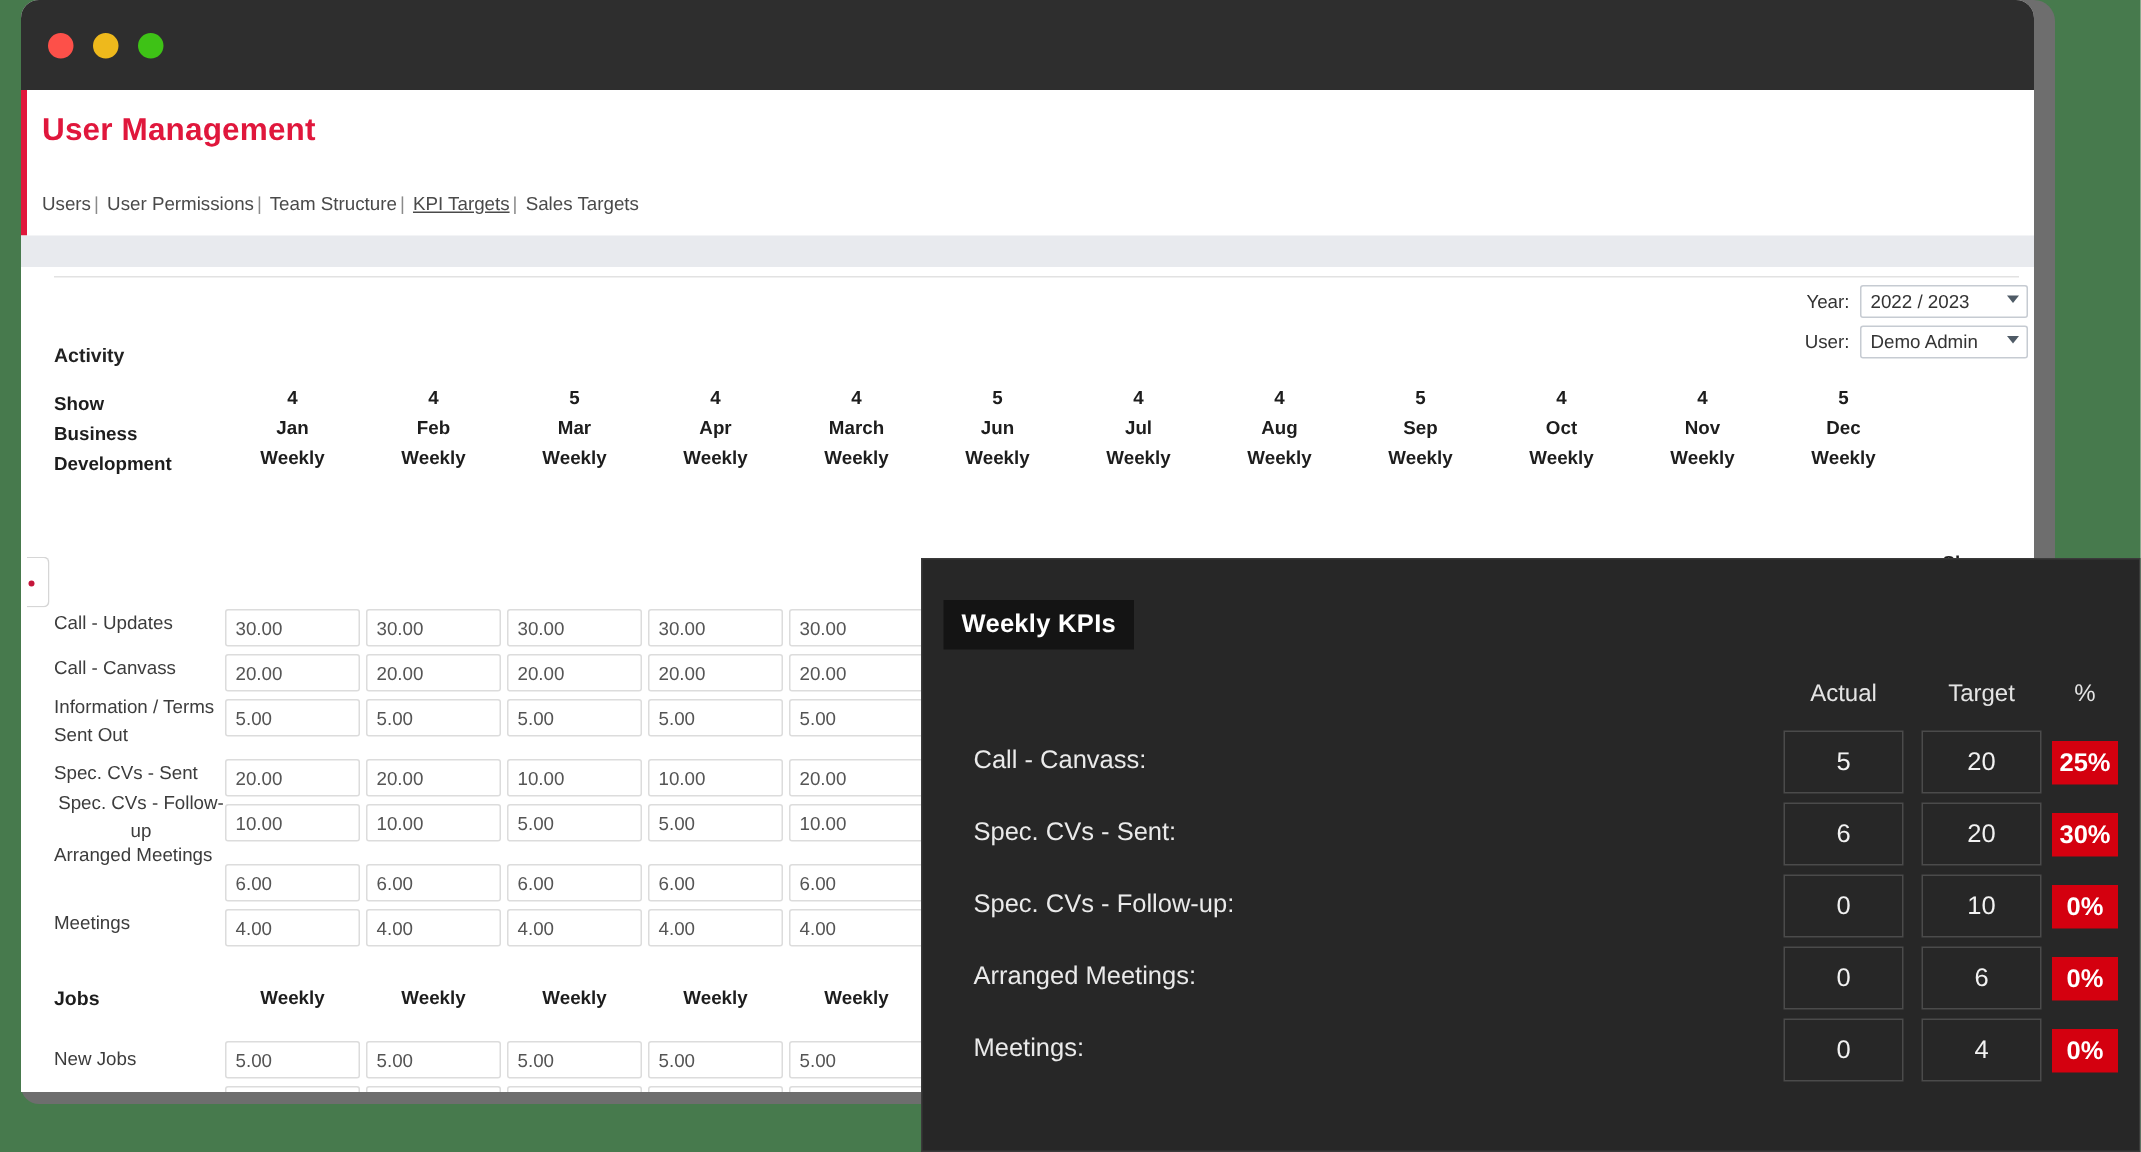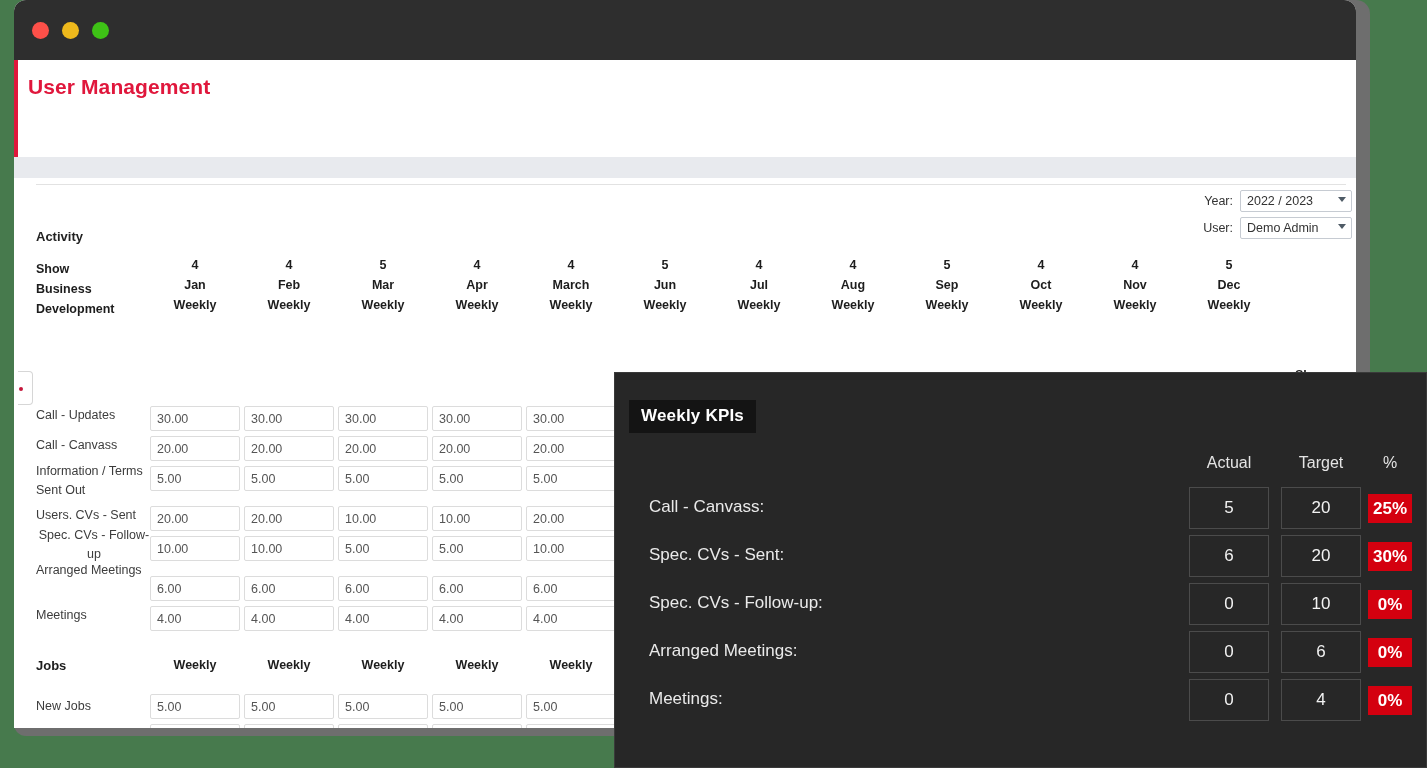--- a/index.html
+++ b/index.html
@@ -222,20 +222,27 @@
       <span class="dot yellow"></span>
       <span class="dot green"></span>
     </div>
 
     <div id="page">
 
       <div id="page-accent"></div>
 
       <div id="page-title">User Management</div>
 
+      <div id="subnav">
+        <a href="#">Users</a><span class="sep">|</span>
+        <a href="#">User Permissions</a><span class="sep">|</span>
+        <a href="#">Team Structure</a><span class="sep">|</span>
+        <a href="#" class="active">KPI Targets</a><span class="sep">|</span>
+        <a href="#">Sales Targets</a>
+      </div>
 
       <div id="greyband"></div>
       <div id="hrule"></div>
 
       <div id="selectors">
         <div class="sel-row">
           <span class="sel-label">Year:</span>
           <div class="sel-box">
             <span>2022 / 2023</span>
             <span class="caret"></span>
@@ -322,21 +329,21 @@
             <div class="col-head" style="left: 1170px; top: 0px;">
               <span class="w">5</span>
               <span class="m">Dec</span>
               <span class="f">Weekly</span>
             </div>
           </div>
         <div id="row-labels">
             <div class="row-label" style="top: 148px;">Call - Updates</div>
             <div class="row-label" style="top: 178px;">Call - Canvass</div>
             <div class="row-label" style="top: 204px;">Information / Terms Sent Out</div>
-            <div class="row-label" style="top: 248px;">Users. CVs - Sent</div>
+            <div class="row-label" style="top: 248px;">Spec. CVs - Sent</div>
             <div class="row-label" style="top: 268px; text-align: center;">Spec. CVs - Follow-up</div>
             <div class="row-label" style="top: 303px;">Arranged Meetings</div>
             <div class="row-label" style="top: 348px;">Meetings</div>
           </div>
         <div id="cells">
             <div class="cell" style="left: 136px; top: 148px;">30.00</div>
             <div class="cell" style="left: 230px; top: 148px;">30.00</div>
             <div class="cell" style="left: 324px; top: 148px;">30.00</div>
             <div class="cell" style="left: 418px; top: 148px;">30.00</div>
             <div class="cell" style="left: 512px; top: 148px;">30.00</div>

